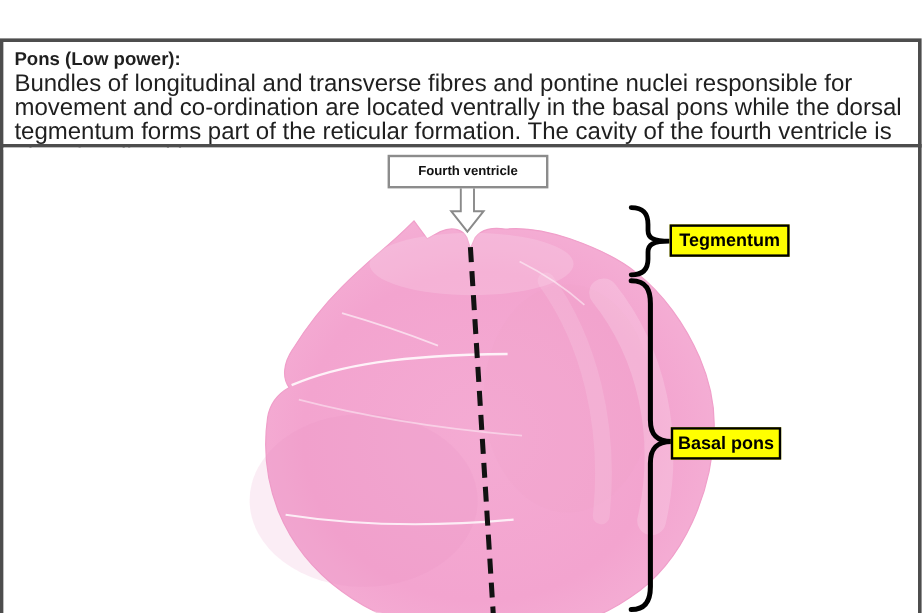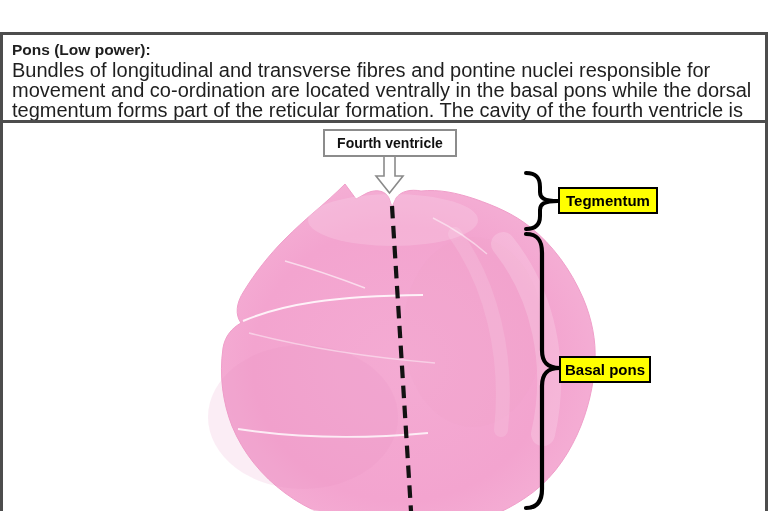--- a/index.html
+++ b/index.html
@@ -49,21 +49,21 @@
     position: absolute;
     left: 0; top: 0;
   }
   .callout-box {
     position: absolute;
     left: 320px; top: 6px;
     width: 130px; height: 24px;
     background: #ffffff;
     border: 2px solid #8c8c8c;
     display: flex; align-items: center; justify-content: center;
-    font-size: 14px; font-weight: bold; color: #111111;
+    font-size: 11px; font-weight: bold; color: #111111;
     white-space: nowrap;
   }
   .tag {
     position: absolute;
     background: #ffff00;
     border: 2px solid #000000;
     display: flex; align-items: center; justify-content: center;
     font-size: 15px; font-weight: bold; color: #000000;
     white-space: nowrap;
     box-sizing: border-box;

